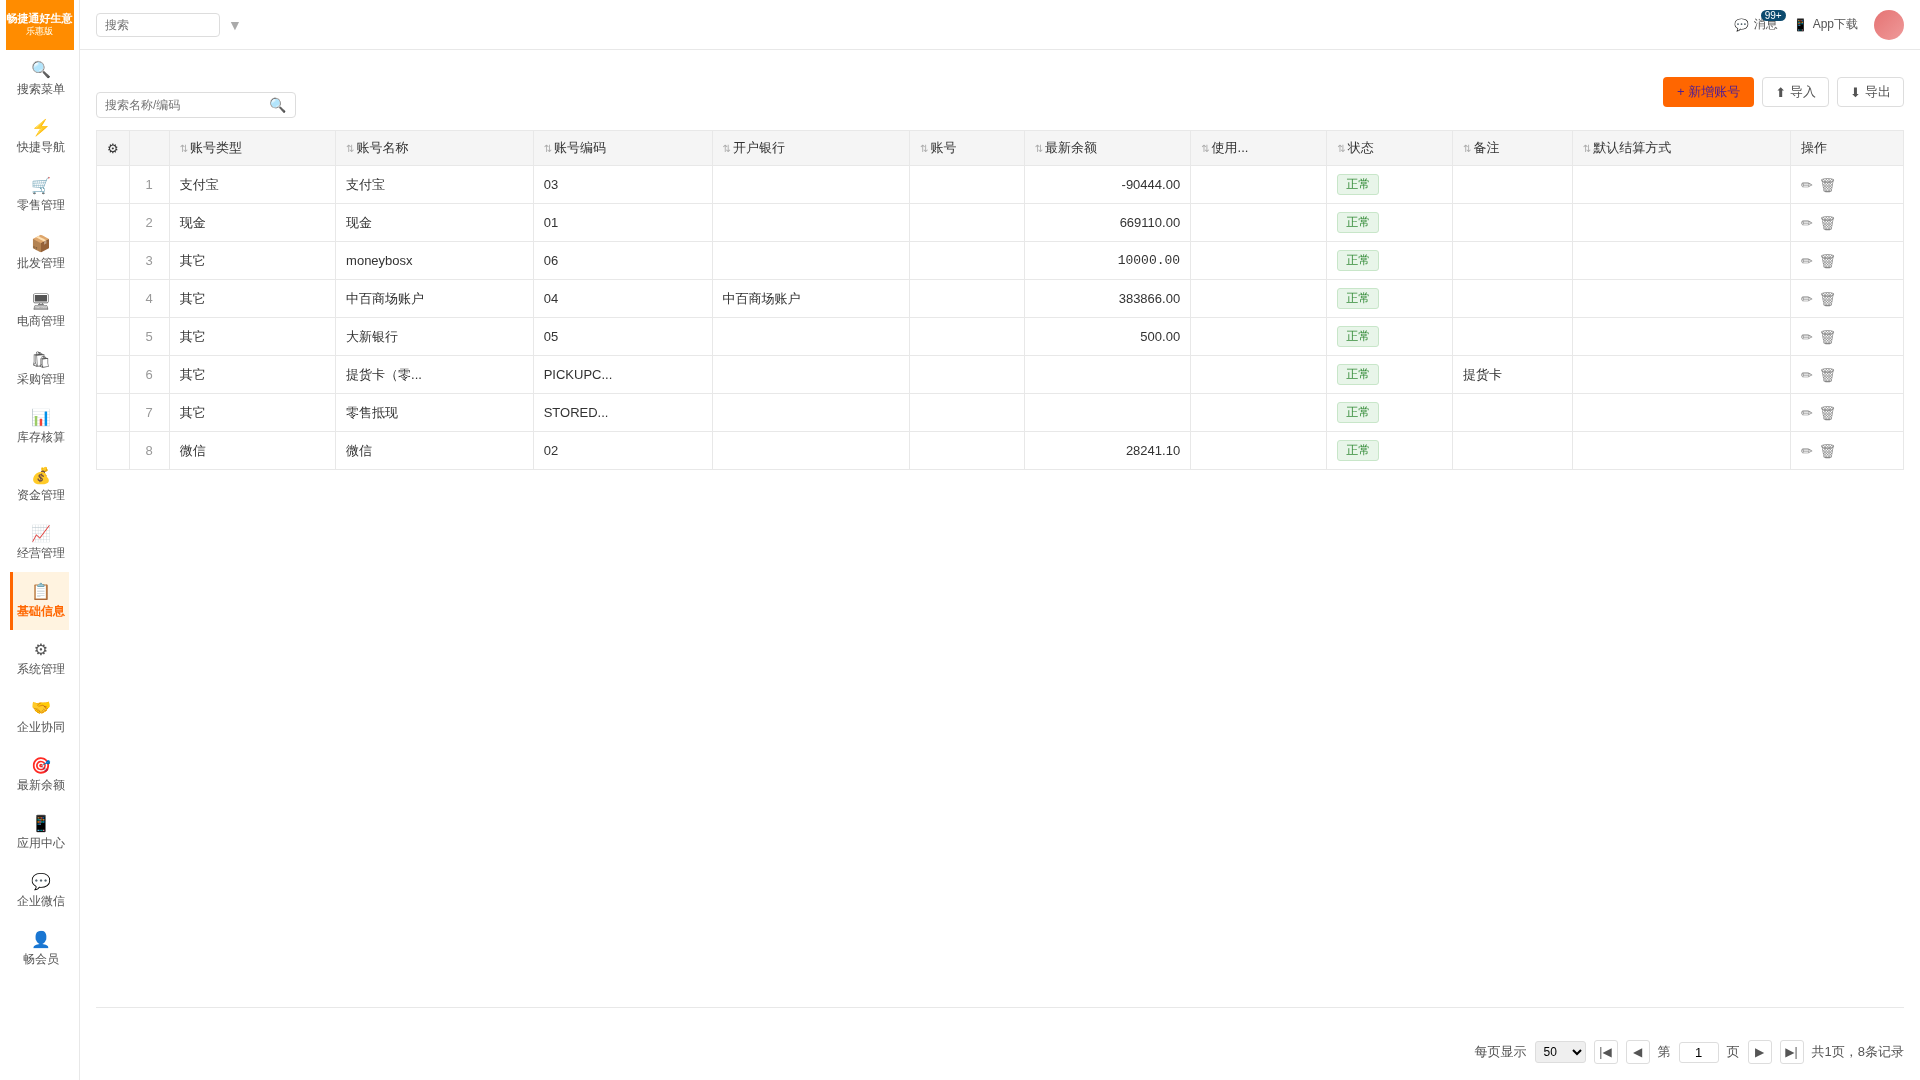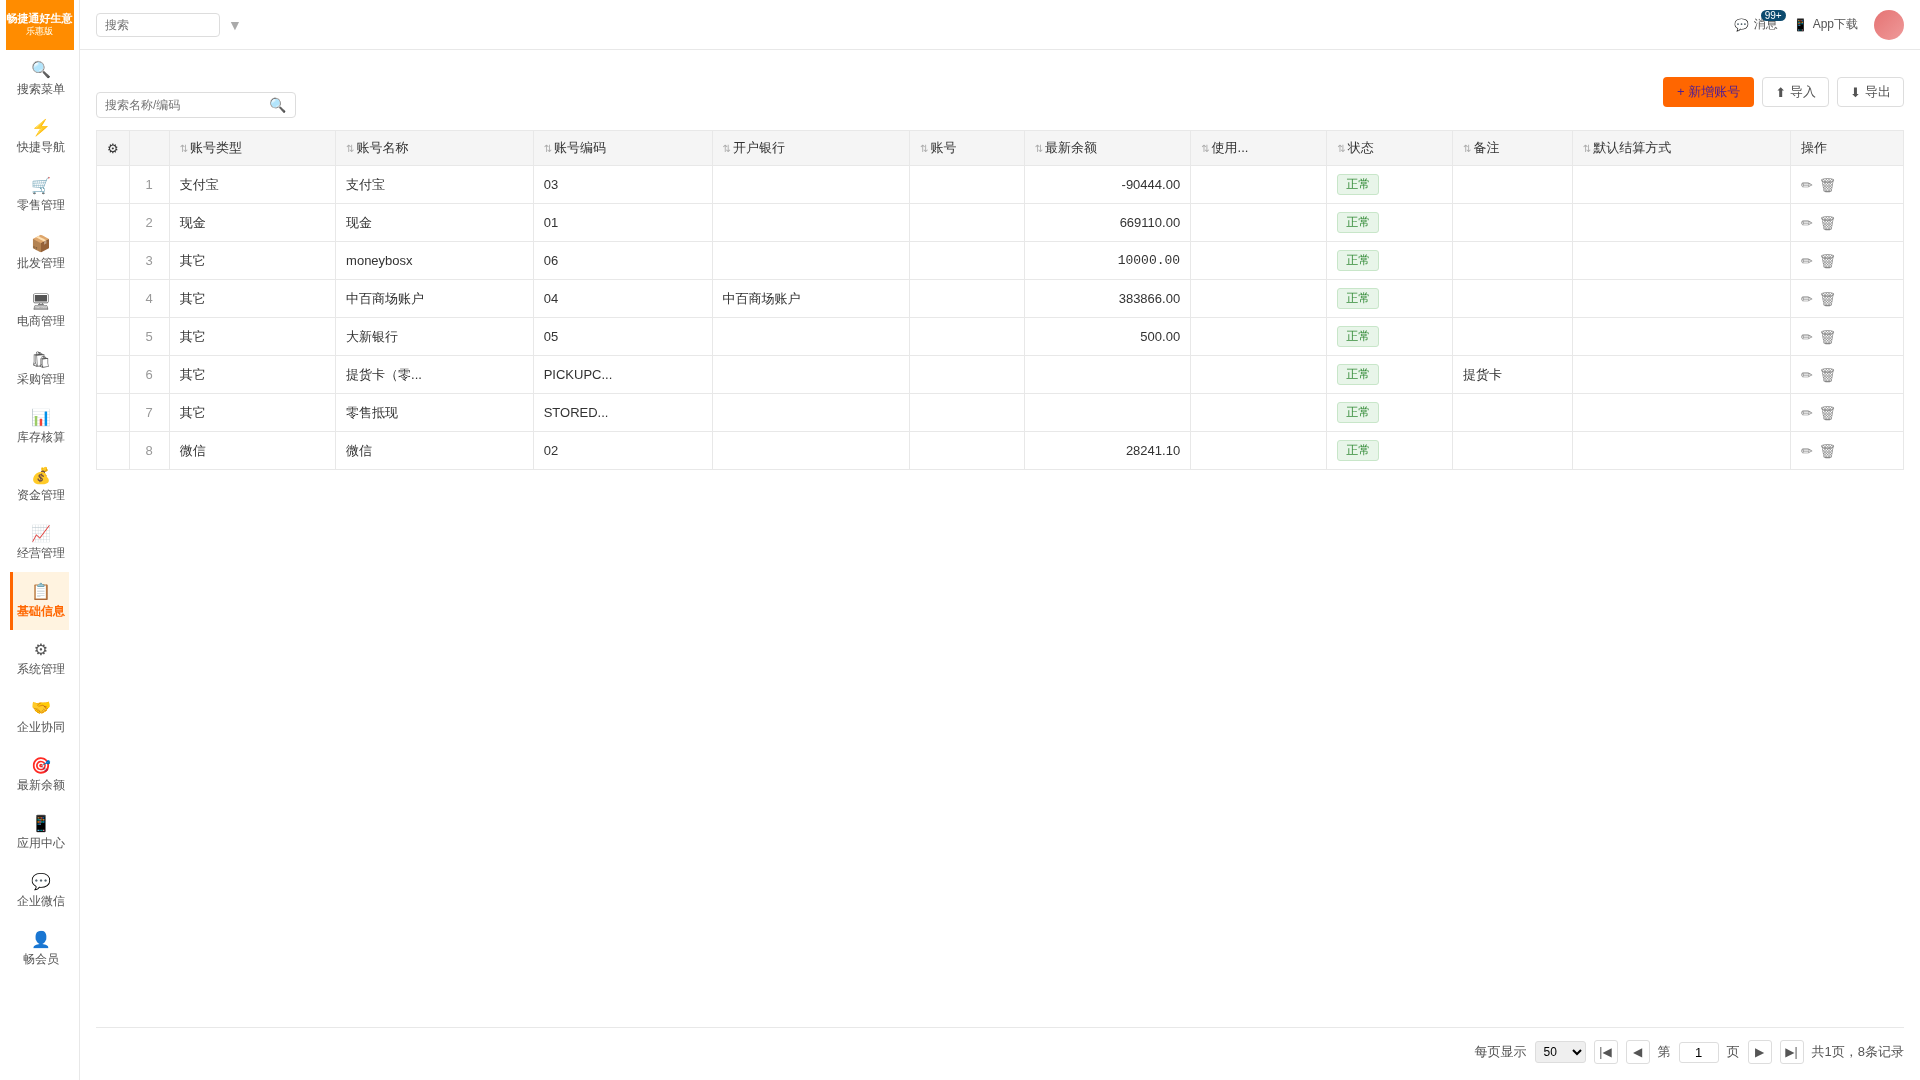--- a/index.html
+++ b/index.html
@@ -295,21 +295,21 @@
       font-size: 14px;
     }
     .settings-icon-col {
       width: 32px;
       text-align: center;
     }
 
     
     .pagination {
       margin-top: auto;
-      padding-top: 12px;
+      padding-top: 32px;
       display: flex;
       align-items: center;
       justify-content: flex-end;
       gap: 8px;
       font-size: 13px;
       color: #555;
       border-top: 1px solid #e8e8e8;
     }
     .page-size-select {
       border: 1px solid #ddd;

